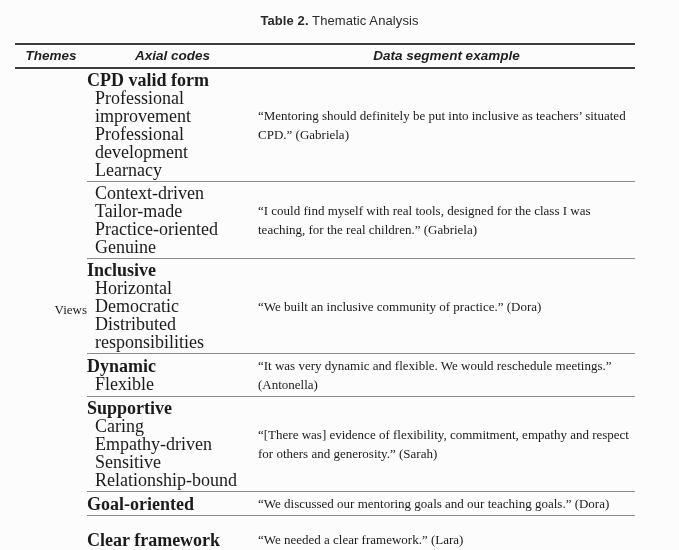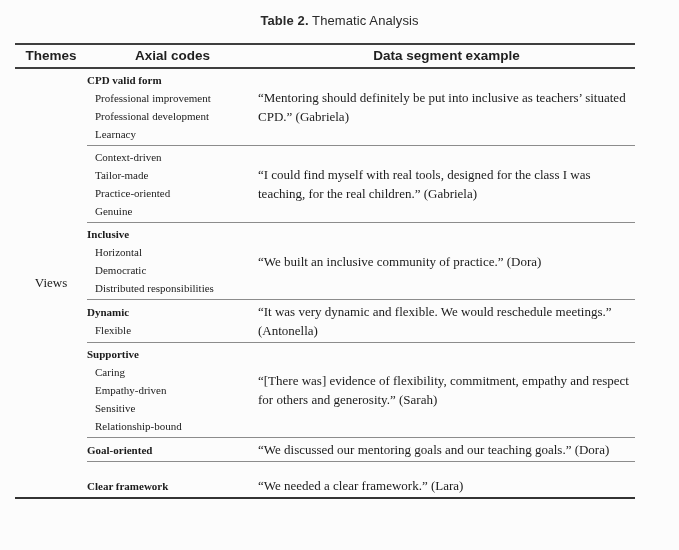--- a/index.html
+++ b/index.html
@@ -27,49 +27,50 @@
   }
   .thead {
     display: flex;
     align-items: center;
     border-bottom: 2px solid #3e3e3e;
     padding: 3px 0 4px 0;
     font-family: "Liberation Sans", sans-serif;
     font-weight: bold;
     font-size: 13.5px;
     color: #1f1f1f;
+    font-style: italic;
   }
   .th { text-align: center; }
   .th-themes { width: 72px; }
   .th-axial  { width: 171px; }
   .th-data   { flex: 1; }
   .tbody {
     display: flex;
     border-bottom: 2.5px solid #333;
   }
   .themes-cell {
     width: 72px;
     display: flex;
     align-items: center;
-    justify-content: center;
+    justify-content: flex-end;
     font-family: "Liberation Serif", serif;
     font-size: 13px;
     color: #1b1b1b;
   }
   .rows { flex: 1; }
   .row {
     display: flex;
     border-bottom: 1px solid #8c8c8c;
     padding: 2px 0;
   }
   .row:last-child { border-bottom: none; margin-top: 12px; }
   .axial-cell {
     width: 171px;
     font-family: "Liberation Serif", serif;
-    font-size: 11px;
+    font-size: 18px;
     line-height: 18px;
     display: flex;
     flex-direction: column;
     justify-content: center;
   }
   .axial-head { font-weight: bold; }
   .axial-sub  { padding-left: 8px; }
   .quote-cell {
     flex: 1;
     display: flex;

